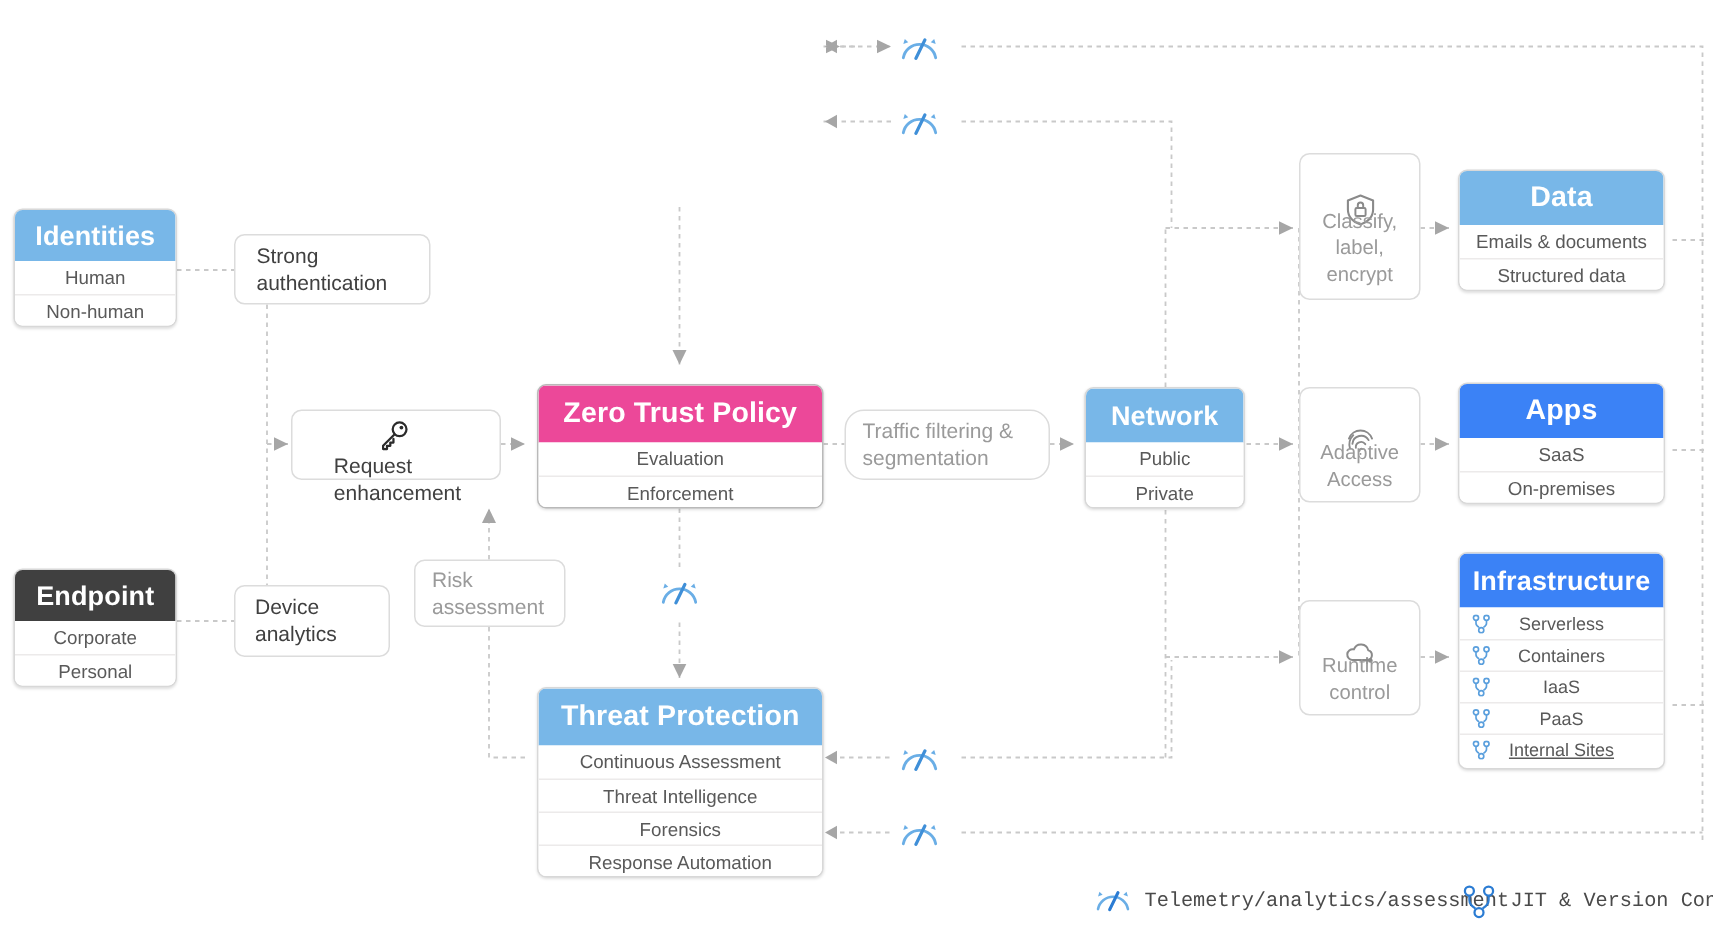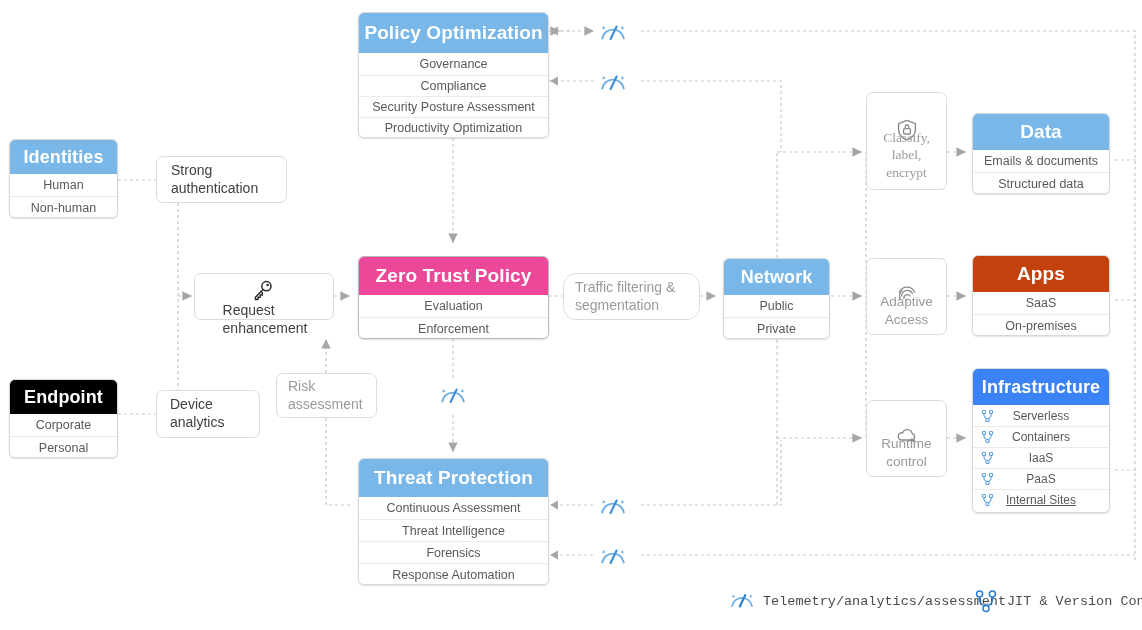--- a/index.html
+++ b/index.html
@@ -147,36 +147,29 @@
   </span>
   <span class="gauge" style="left:600px;top:544px;">
     <svg viewBox="0 0 26 22" xmlns="http://www.w3.org/2000/svg">
       <path d="M2.2,18.5 A11,11 0 0 1 23.8,18.5" fill="none" stroke="#6aaee6" stroke-width="1.9" stroke-linecap="round"></path>
       <path d="M5.5,8.2 L2.2,9.4 L3.2,6.0" fill="#6aaee6"></path>
       <path d="M20.5,8.2 L23.8,9.4 L22.8,6.0" fill="#6aaee6"></path>
       <path d="M16.6,6.6 L10.6,18.9" stroke="#3f8fd8" stroke-width="2.2" stroke-linecap="round" fill="none"></path>
     </svg>
   </span>
 
-  <div class="panel" style="left:358px;top:12px;width:191px;height:126px;">
-    <div class="hdr" style="height:40px;background:#78b7e8;font-size:19px;">Policy Optimization</div>
-    <div class="row first" style="height:22px;font-size:12.5px;">Governance</div>
-    <div class="row" style="height:21px;font-size:12.5px;">Compliance</div>
-    <div class="row" style="height:21px;font-size:12.5px;">Security Posture Assessment</div>
-    <div class="row" style="height:21px;font-size:12.5px;">Productivity Optimization</div>
-  </div>
 
   <div class="panel" style="left:9px;top:139px;width:109px;height:79px;">
     <div class="hdr" style="height:34px;background:#78b7e8;font-size:18px;">Identities</div>
     <div class="row first" style="height:22px;font-size:12.5px;">Human</div>
     <div class="row" style="height:23px;font-size:12.5px;">Non-human</div>
   </div>
 
   <div class="panel" style="left:9px;top:379px;width:109px;height:79px;">
-    <div class="hdr" style="height:34px;background:#000000;font-size:18px;">Endpoint</div>
+    <div class="hdr" style="height:34px;background:#404040;font-size:18px;">Endpoint</div>
     <div class="row first" style="height:22px;font-size:12.5px;">Corporate</div>
     <div class="row" style="height:23px;font-size:12.5px;">Personal</div>
   </div>
 
   <div class="panel" style="left:358px;top:256px;width:191px;height:83px;border-color:#b9b9b9;">
     <div class="hdr" style="height:38px;background:#ec4899;font-size:19px;text-align:center;">Zero Trust Policy</div>
     <div class="row first" style="height:22px;font-size:12.5px;">Evaluation</div>
     <div class="row" style="height:23px;font-size:12.5px;">Enforcement</div>
   </div>
 
@@ -194,21 +187,21 @@
     <div class="row" style="height:22px;font-size:12.5px;">Response Automation</div>
   </div>
 
   <div class="panel" style="left:972px;top:113px;width:138px;height:81px;">
     <div class="hdr" style="height:36px;background:#78b7e8;font-size:19px;">Data</div>
     <div class="row first" style="height:22px;font-size:12.5px;">Emails &amp; documents</div>
     <div class="row" style="height:22px;font-size:12.5px;">Structured data</div>
   </div>
 
   <div class="panel" style="left:972px;top:255px;width:138px;height:81px;">
-    <div class="hdr" style="height:36px;background:#c2410c;font-size:19px;">Apps</div>
+    <div class="hdr" style="height:36px;background:#3b82f6;font-size:19px;">Apps</div>
     <div class="row first" style="height:22px;font-size:12.5px;">SaaS</div>
     <div class="row" style="height:22px;font-size:12.5px;">On-premises</div>
   </div>
 
   <div class="panel" style="left:972px;top:368px;width:138px;height:145px;">
     <div class="hdr" style="height:36px;background:#3b82f6;font-size:18px;">Infrastructure</div>
 
     <div class="row first" style="height:21px;font-size:12px;">
       <span class="jit">
         <svg viewBox="0 0 13 13" xmlns="http://www.w3.org/2000/svg">
@@ -287,21 +280,21 @@
     <span style="white-space:pre-line;line-height:1.25;">Request
 enhancement</span>
   </div>
 
   <div class="note grey" style="left:276px;top:373px;width:101px;height:45px;font-size:14px;justify-content:flex-start;text-align:left;padding-left:11px;white-space:pre-line;">Risk
 assessment</div>
 
   <div class="note grey" style="left:563px;top:273px;width:137px;height:47px;font-size:14px;justify-content:flex-start;text-align:left;padding-left:11px;white-space:pre-line;border-radius:13px;">Traffic filtering &amp;
 segmentation</div>
 
-  <div class="note stack grey" style="left:866px;top:92px;width:81px;height:98px;font-size:13.5px;white-space:pre-line;font-family:Liberation Serif, serif;">
+  <div class="note stack grey" style="left:866px;top:102px;width:81px;height:98px;font-size:13.5px;white-space:pre-line;">
     <span class="ico">
       <svg viewBox="0 0 24 24" xmlns="http://www.w3.org/2000/svg">
         <path d="M12,2.4 L20.4,5.6 L20.4,11.6 C20.4,16.6 16.8,20.3 12,21.7 C7.2,20.3 3.6,16.6 3.6,11.6 L3.6,5.6 Z" fill="none" stroke="#8a8a8a" stroke-width="1.4" stroke-linejoin="round"></path>
         <rect x="8.6" y="10.6" width="6.8" height="5.4" rx="0.9" fill="none" stroke="#8a8a8a" stroke-width="1.3"></rect>
         <path d="M10.2,10.6 L10.2,8.8 A1.8,1.8 0 0 1 13.8,8.8 L13.8,10.6" fill="none" stroke="#8a8a8a" stroke-width="1.3"></path>
       </svg>
     </span>
     <span style="white-space:pre-line;line-height:1.3;">Classify,
 label,
 encrypt</span>

